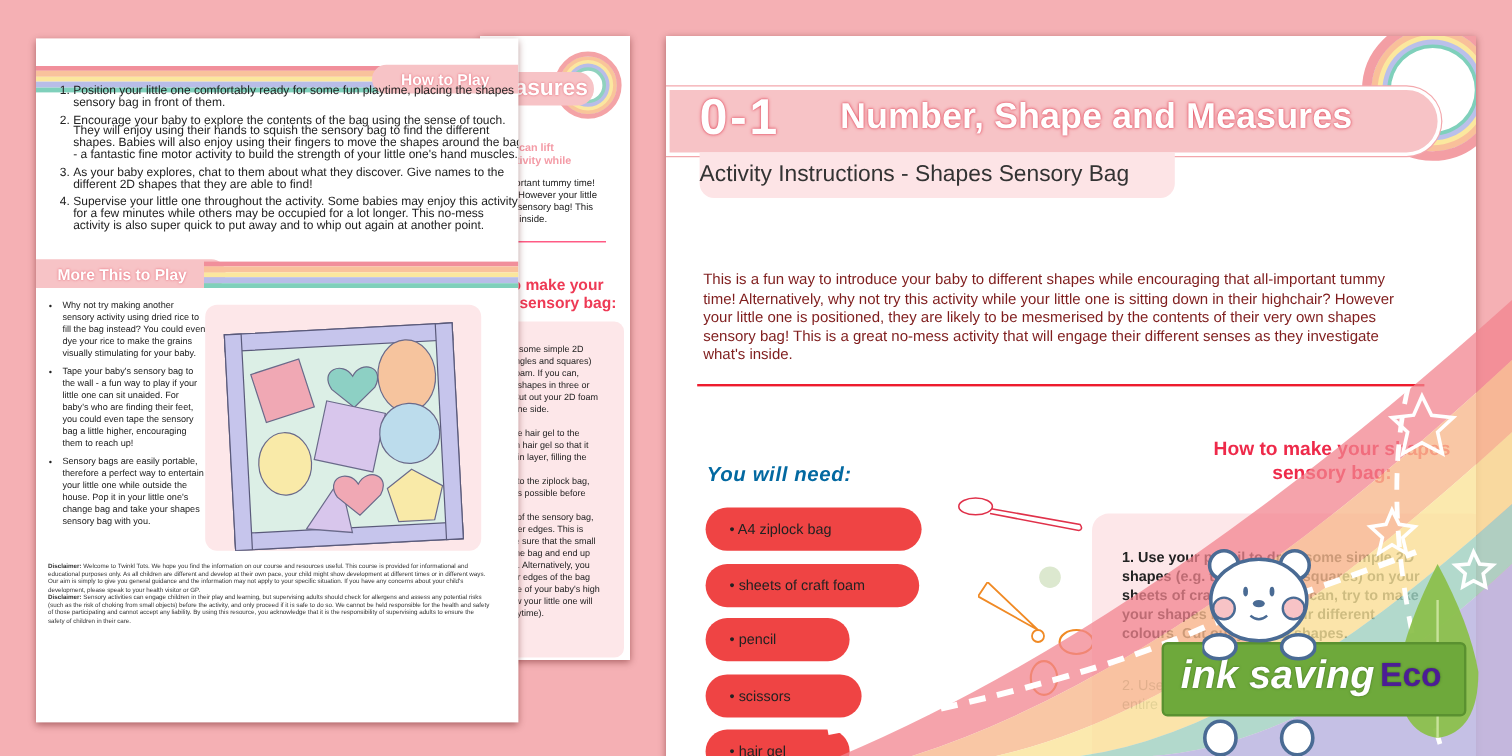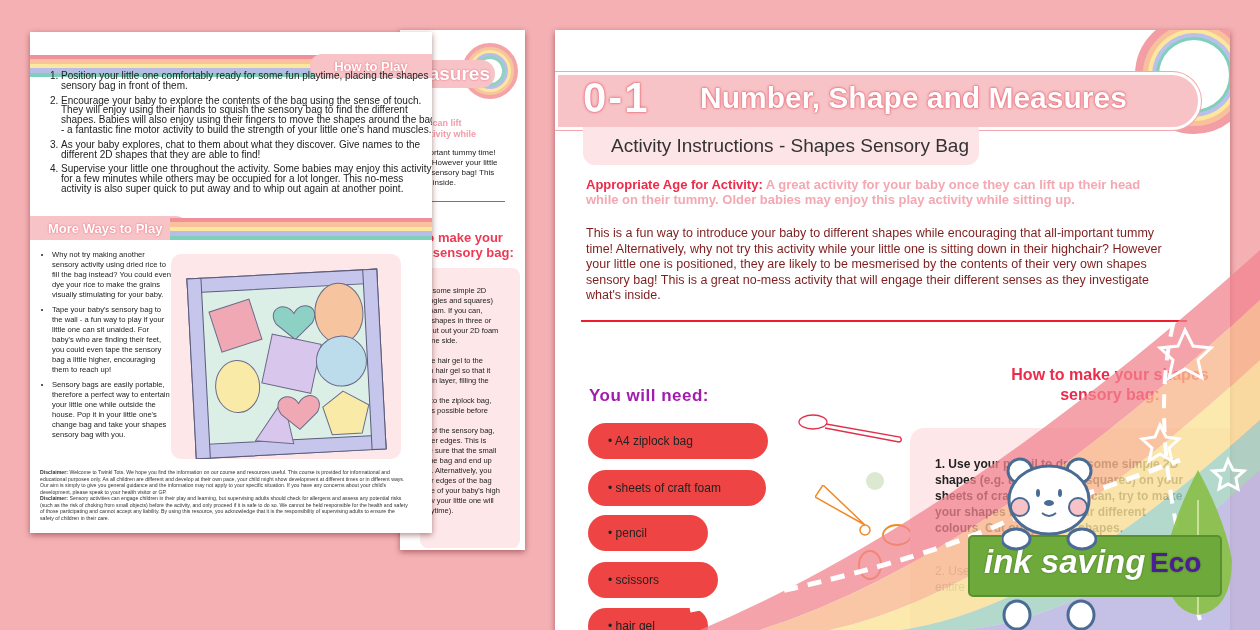--- a/index.html
+++ b/index.html
@@ -10,21 +10,21 @@
   #back .ribbon{position:absolute;left:0;top:30px;width:95px;height:28px;background:#f7c3c6;border-radius:0 16px 16px 0;color:#fff;font-weight:bold;font-size:19px;line-height:28px;text-align:right;padding-right:5px;box-sizing:border-box;text-shadow:0 0 2px #e45b6b;}
   #back .rb{position:absolute;left:62px;top:13px;width:56px;height:56px;border-radius:50%;border:4px solid #f4a3a6;box-shadow:inset 0 0 0 3px #f9c59a,inset 0 0 0 6px #fbe7a0,inset 0 0 0 9px #b8bde8,inset 0 0 0 12px #8fd2be,inset 0 0 0 15px #fff;box-sizing:border-box;}
   #back .age{position:absolute;left:25px;top:88px;font-size:9px;color:#f49ba6;font-weight:bold;line-height:11px;}
   #back .p{position:absolute;left:25px;top:118px;font-size:8px;line-height:10px;color:#222;}
   #back .line{position:absolute;left:25px;top:171px;width:80px;height:1px;background:#f36;}
   #back .h{position:absolute;left:22px;top:200px;font-size:13px;color:#ee3a55;font-weight:bold;line-height:15px;}
   #back .box{position:absolute;left:20px;top:238px;width:100px;height:280px;background:#fde7e9;border-radius:8px;}
   #back .boxtxt{position:absolute;left:25px;top:256px;font-size:7.5px;line-height:10px;color:#222;white-space:pre;}
 
   
-  #p2{left:30px;top:32px;width:402px;height:501px;}
+  #p2{left:30px;top:32px;width:402px;height:570px;}
   .rainbow{position:absolute;height:22px;}
   .rainbow i{display:block;height:4.4px;}
   .pill{position:absolute;background:#f7c3c6;color:#fff;font-weight:bold;font-size:13px;text-shadow:0 0 2px #e45b6b;display:flex;align-items:center;}
   #p2 ol{position:absolute;left:10px;top:38px;width:375px;margin:1px;padding-left:20px;font-size:10px;line-height:9.8px;color:#222;}
   #p2 ol li{margin-bottom:5px;}
   #p2 ul{position:absolute;left:12px;top:218px;width:120px;margin:0;padding-left:10px;font-size:7.6px;line-height:10px;color:#222;}
   #p2 ul li{margin-bottom:5px;}
   #p2 .imgbox{position:absolute;left:141px;top:222px;width:230px;height:205px;background:#fde7e9;border-radius:10px;overflow:hidden;}
   #p2 .disc{position:absolute;left:10px;top:437px;width:370px;font-size:5.2px;line-height:6.5px;color:#333;}
   #p2 .footer{position:absolute;left:0;bottom:0;width:402px;height:60px;background:#f7c1c4;}
@@ -34,26 +34,26 @@
   #p2 .logo b{position:absolute;left:24px;top:30px;color:#fff;font-size:11px;}
   #p2 .pg{position:absolute;left:185px;top:32px;font-size:6px;color:#222;font-weight:bold;}
   #p2 .url{position:absolute;left:305px;top:33px;font-size:5px;color:#e77;}
 
   
   #p1{left:555px;top:30px;width:675px;height:610px;}
   #p1 .titlebar{position:absolute;left:0;top:42px;width:640px;height:52px;background:#f7c3c6;border-radius:0 30px 30px 0;border:3px solid #fff;box-shadow:0 0 0 1px #f3a7ac;}
   #p1 .num{position:absolute;left:28px;top:44px;font-size:42px;font-weight:bold;color:#fff;letter-spacing:2px;text-shadow:0 0 3px #e2465a, 0 0 1px #e2465a;}
   #p1 .title{position:absolute;left:145px;top:51px;font-size:30px;font-weight:bold;color:#fff;text-shadow:0 0 3px #e2465a,0 0 1px #e2465a;white-space:nowrap;}
   #p1 .bigrb{position:absolute;left:580px;top:-14px;width:118px;height:118px;border-radius:50%;border:8px solid #f39ea4;box-shadow:inset 0 0 0 5px #f9c09a,inset 0 0 0 9px #fbe89e,inset 0 0 0 13px #bac0ea,inset 0 0 0 16px #7fd0bb,inset 0 0 0 22px #fff;box-sizing:border-box;z-index:0;}
-  #p1 .sub{position:absolute;left:28px;top:97px;width:396px;height:38px;background:#fde4e6;border-radius:0 0 12px 12px;font-size:19px;color:#333;line-height:38px;padding-left:28px;box-sizing:border-box;}
+  #p1 .sub{position:absolute;left:28px;top:97px;width:396px;height:38px;background:#fde4e6;border-radius:0 0 12px 12px;font-size:19px;color:#333;line-height:38px;box-sizing:border-box;}
   #p1 .age{position:absolute;left:31px;top:147px;width:570px;font-size:13px;line-height:15px;font-weight:bold;color:#f4a8b2;}
   #p1 .age b{color:#ee2a4a;}
   #p1 .intro{position:absolute;left:31px;top:196px;width:590px;font-size:12.5px;line-height:15.6px;color:#7f1d1d;}
   #p1 .hr{position:absolute;left:26px;top:290px;width:606px;height:2px;background:#ee1c2e;}
-  #p1 .need{position:absolute;left:34px;top:356px;font-size:17px;font-weight:bold;color:#a21caf;letter-spacing:.5px;}
+  #p1 .need{position:absolute;left:34px;top:356px;font-size:17px;font-weight:bold;color:#0369a1;letter-spacing:.5px;font-style:italic;}
   .needitem{position:absolute;left:33px;height:36px;background:#ef4444;border-radius:18px;font-size:12px;color:#222;line-height:36px;padding-left:20px;box-sizing:border-box;}
   #p1 .howh{position:absolute;left:450px;top:335px;width:210px;text-align:center;font-size:16px;font-weight:bold;color:#ee2a4a;line-height:20px;}
   #p1 .howbox{position:absolute;left:355px;top:398px;width:330px;height:220px;background:#fde7e9;border-radius:14px;}
   #p1 .step{position:absolute;left:380px;top:426px;width:260px;font-size:12px;line-height:16px;color:#222;}
   #p1 .step2{position:absolute;left:380px;top:533px;width:260px;font-size:12px;line-height:16px;color:#888;}
 
   .overlay{position:absolute;left:0;top:0;width:1260px;height:630px;pointer-events:none;}
   .eco{position:absolute;left:968px;top:535px;width:250px;height:58px;background:#6ea93b;border-radius:5px;border:2px solid #5a9130;}
   .eco span{position:absolute;left:14px;top:6px;font-size:33px;color:#fff;font-weight:bold;text-shadow:0 0 2px #3d6e20;white-space:nowrap;font-style:italic;}
   .eco b{position:absolute;left:180px;top:10px;font-size:28px;color:#4c1d95;text-shadow:0 0 2px #3d6e20;}
@@ -107,21 +107,21 @@
       <i style="background:#b8bde8"></i>
       <i style="background:#7fd0bb"></i>
   </div>
   <div class="pill" style="left:280px;top:22px;width:122px;height:24px;border-radius:12px 0 0 12px;justify-content:center;">How to Play</div>
   <ol>
     <li>Position your little one comfortably ready for some fun playtime, placing the shapes sensory bag in front of them.</li>
     <li>Encourage your baby to explore the contents of the bag using the sense of touch. They will enjoy using their hands to squish the sensory bag to find the different shapes. Babies will also enjoy using their fingers to move the shapes around the bag - a fantastic fine motor activity to build the strength of your little one's hand muscles.</li>
     <li>As your baby explores, chat to them about what they discover. Give names to the different 2D shapes that they are able to find!</li>
     <li>Supervise your little one throughout the activity. Some babies may enjoy this activity for a few minutes while others may be occupied for a lot longer. This no-mess activity is also super quick to put away and to whip out again at another point.</li>
   </ol>
-  <div class="pill" style="left:0;top:184px;width:140px;height:24px;border-radius:0 12px 12px 0;padding-left:18px;">More Ways to Play</div>
+  <div class="pill" style="left:0;top:184px;width:140px;height:24px;border-radius:0 12px 12px 0;padding-left:18px;">More This to Play</div>
   <div class="rainbow" style="left:140px;top:186px;width:262px;">
     <i style="background:#f18f9b"></i>
       <i style="background:#f9c29c"></i>
       <i style="background:#fbe79e"></i>
       <i style="background:#b8bde8"></i>
       <i style="background:#7fd0bb"></i>
   </div>
   <ul>
     <li>Why not try making another sensory activity using dried rice to fill the bag instead? You could even dye your rice to make the grains visually stimulating for your baby.</li>
     <li>Tape your baby's sensory bag to the wall - a fun way to play if your little one can sit unaided. For baby's who are finding their feet, you could even tape the sensory bag a little higher, encouraging them to reach up!</li>
@@ -152,21 +152,20 @@
     <p style="margin:0"><b>Disclaimer:</b><span> Sensory activities can engage children in their play and learning, but supervising adults should check for allergens and assess any potential risks (such as the risk of choking from small objects) before the activity, and only proceed if it is safe to do so. We cannot be held responsible for the health and safety of those participating and cannot accept any liability. By using this resource, you acknowledge that it is the responsibility of supervising adults to ensure the safety of children in their care.</span></p>
   </div>
 </div>
 
 <div class="page" id="p1">
   <div class="bigrb"></div>
   <div class="titlebar"></div>
   <div class="num">0-1</div>
   <div class="title">Number, Shape and Measures</div>
   <div class="sub">Activity Instructions - Shapes Sensory Bag</div>
-  <div class="age"><b>Appropriate Age for Activity:</b><span> A great activity for your baby once they can lift up their head while on their tummy. Older babies may enjoy this play activity while sitting up.</span></div>
   <div class="intro">This is a fun way to introduce your baby to different shapes while encouraging that all-important tummy time! Alternatively, why not try this activity while your little one is sitting down in their highchair? However your little one is positioned, they are likely to be mesmerised by the contents of their very own shapes sensory bag! This is a great no-mess activity that will engage their different senses as they investigate what's inside.</div>
   <div class="hr"></div>
   <div class="need">You will need:</div>
   <div class="needitem" style="top:393px;width:180px;">• <span>A4 ziplock bag</span></div>
   <div class="needitem" style="top:485px;width:120px;">• <span>pencil</span></div>
   <div class="needitem" style="top:440px;width:178px;">• <span>sheets of craft foam</span></div>
   <div class="needitem" style="top:532px;width:130px;">• <span>scissors</span></div>
   <div class="needitem" style="top:578px;width:120px;">• <span>hair gel</span></div>
 
   <svg style="position:absolute;left:240px;top:380px" width="110" height="40">

